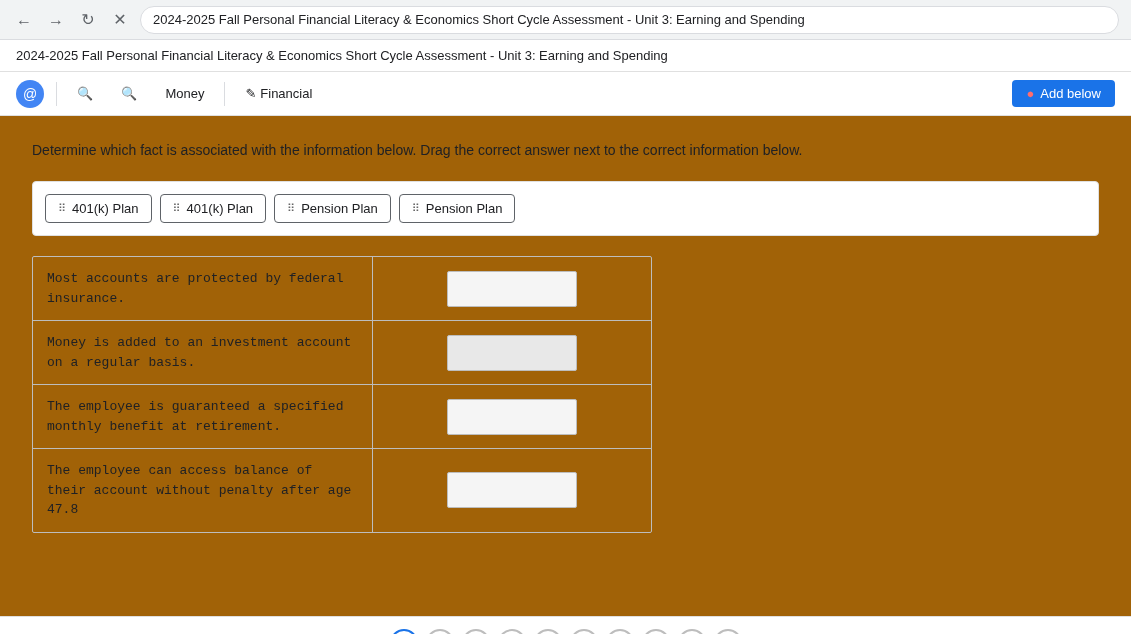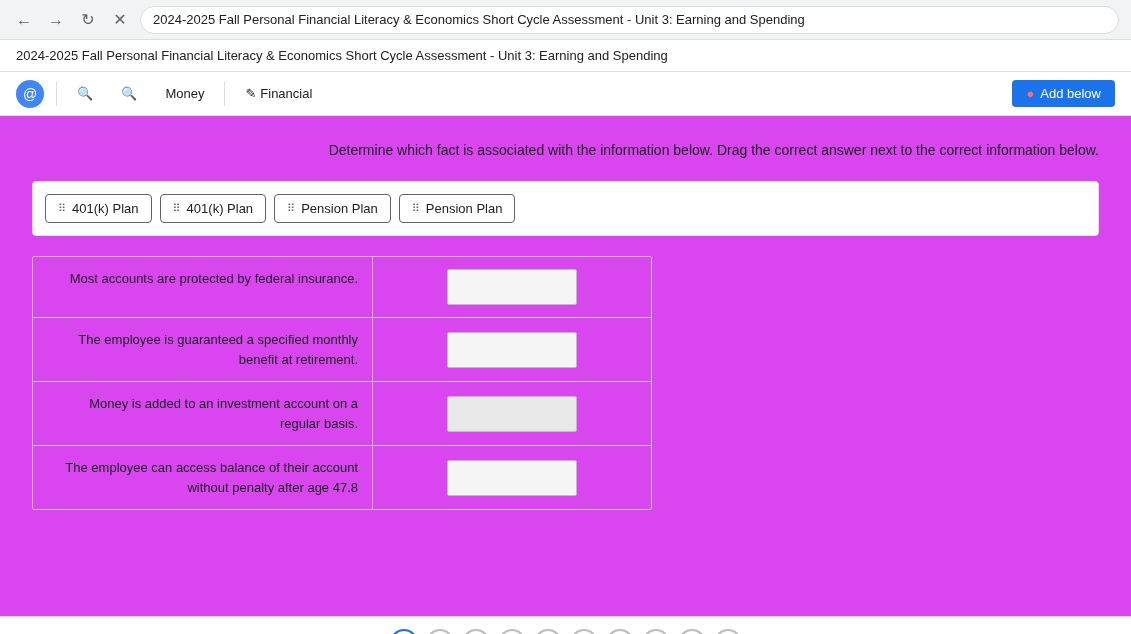--- a/index.html
+++ b/index.html
@@ -98,25 +98,24 @@
       gap: 6px;
       background: #1a73e8;
       color: white;
       padding: 6px 14px;
       border-radius: 4px;
       font-size: 13px;
       cursor: pointer;
     }
 
     .main-content {
-      background: #d946ef;
+      background: #a16207;
       margin: 0;
       padding: 24px 32px;
       min-height: 500px;
-      text-align: right;
     }
 
     .instruction-text {
       font-size: 14px;
       color: #202124;
       margin-bottom: 20px;
       line-height: 1.5;
     }
 
     .drag-items-container {
@@ -142,20 +141,21 @@
       font-size: 13px;
       color: #202124;
       background: white;
       cursor: grab;
     }
 
     .table-wrapper {
       border: 1px solid #bdbdbd;
       border-radius: 2px;
       max-width: 620px;
+      font-family: Liberation Mono, monospace;
     }
 
     .table-row {
       display: flex;
       border-bottom: 1px solid #bdbdbd;
     }
 
     .table-row:last-child {
       border-bottom: none;
     }
@@ -303,33 +303,33 @@
         <div class="table-cell-left">
           <span>Most accounts are protected by federal insurance.</span>
         </div>
         <div class="table-cell-right">
           <div class="drop-zone"></div>
         </div>
       </div>
 
       <div class="table-row">
         <div class="table-cell-left">
+          <span>Money is added to an investment account on a regular basis.</span>
+        </div>
+        <div class="table-cell-right">
+          <div class="drop-zone filled"></div>
+        </div>
+      </div>
+
+      <div class="table-row">
+        <div class="table-cell-left">
           <span>The employee is guaranteed a specified monthly benefit at retirement.</span>
         </div>
         <div class="table-cell-right">
           <div class="drop-zone"></div>
-        </div>
-      </div>
-
-      <div class="table-row">
-        <div class="table-cell-left">
-          <span>Money is added to an investment account on a regular basis.</span>
-        </div>
-        <div class="table-cell-right">
-          <div class="drop-zone filled"></div>
         </div>
       </div>
 
       <div class="table-row">
         <div class="table-cell-left">
           <span>The employee can access balance of their account without penalty after age 47.8</span>
         </div>
         <div class="table-cell-right">
           <div class="drop-zone"></div>
         </div>

